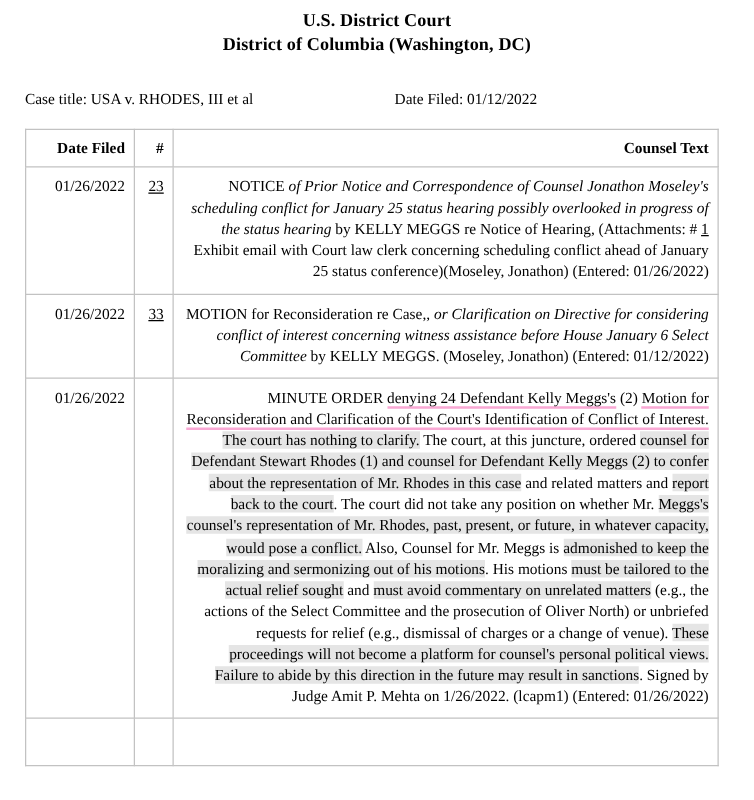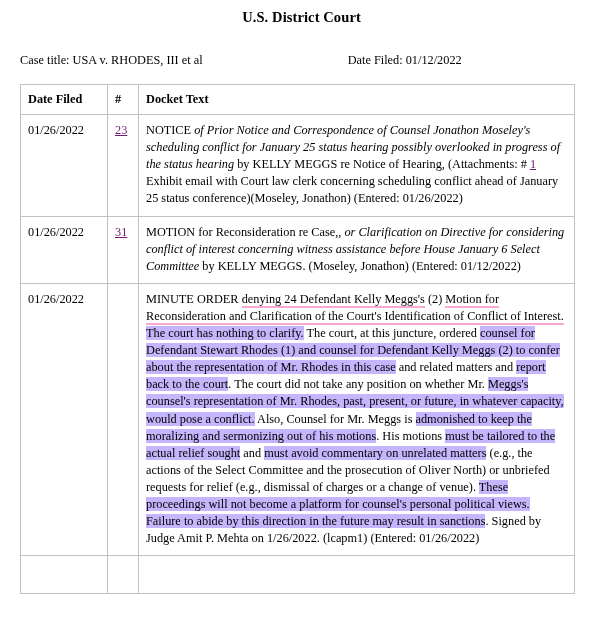--- a/index.html
+++ b/index.html
@@ -30,101 +30,101 @@
     font-size: 14.5px;
     line-height: 19px;
     letter-spacing: 0.1px;
   }
   .case-line {
     margin-top: 26px;
     padding-left: 20px;
     padding-right: 25px;
     font-size: 12.3px;
     display: flex;
-    gap: 32px;
   }
   .case-title-txt { flex: 0 0 auto; }
   .date-filed-txt { margin-left: 113px; }
 
   table.docket {
     margin: 16px 0 0 20px;
     width: 554px;
     border-collapse: collapse;
     table-layout: fixed;
   }
   table.docket td, table.docket th {
     border: 1px solid #c2c2c2;
     vertical-align: top;
     padding: 7px 7px 8px 7px;
     font-size: 12.3px;
     line-height: 17.1px;
-    text-align: left;
+    text-align: right;
   }
   table.docket th {
     font-weight: bold;
     padding-top: 6px;
     padding-bottom: 6px;
   }
   col.c-date { width: 87px; }
   col.c-num  { width: 31px; }
   col.c-text { width: 436px; }
 
   .num-cell { text-align: left; padding-left: 8px; }
   .doclink {
-    color: #701a75;
+    color: #000000;
     text-decoration: underline;
     cursor: pointer;
   }
   i, .it { font-style: italic; }
   .hl {
-    background: #c4b5fd;
+    background: #e5e5e5;
   }
   .ul-annot {
     border-bottom: 2px solid #f9a8d4;
     padding-bottom: 0px;
   }
   .docket-text { text-align: left; margin-left: 11px; }
   .empty-row td { height: 22px; border-bottom: none; }
 </style>
 </head>
 <body>
 
 <div class="page">
 
   <div class="court-header">
     <div>U.S. District Court</div>
+    <div>District of Columbia (Washington, DC)</div>
   </div>
 
   <div class="case-line">
     <span class="case-title-txt">Case title: USA v. RHODES, III et al</span>
     <span class="date-filed-txt">Date Filed: 01/12/2022</span>
   </div>
 
   <table class="docket">
     <colgroup>
       <col class="c-date">
         <col class="c-num">
         <col class="c-text">
     </colgroup>
     <thead>
       <tr>
         <th>Date Filed</th>
         <th>#</th>
-        <th>Docket Text</th>
+        <th>Counsel Text</th>
       </tr>
     </thead>
     <tbody>
         <tr>
           <td>01/26/2022</td>
           <td class="num-cell"><span class="doclink">23</span></td>
           <td class="docket-text"><span>NOTICE </span><span class="it">of Prior Notice and Correspondence of Counsel Jonathon Moseley's scheduling conflict for January 25 status hearing possibly overlooked in progress of the status hearing</span><span> by KELLY MEGGS re Notice of Hearing, (Attachments: # </span><span class="doclink">1</span><span> Exhibit email with Court law clerk concerning scheduling conflict ahead of January 25 status conference)(Moseley, Jonathon) (Entered: 01/26/2022)</span></td>
         </tr>
         <tr>
           <td>01/26/2022</td>
-          <td class="num-cell"><span class="doclink">31</span></td>
+          <td class="num-cell"><span class="doclink">33</span></td>
           <td class="docket-text"><span>MOTION for Reconsideration re Case,, </span><span class="it">or Clarification on Directive for considering conflict of interest concerning witness assistance before House January 6 Select Committee</span><span> by KELLY MEGGS. (Moseley, Jonathon) (Entered: 01/12/2022)</span></td>
         </tr>
         <tr>
           <td>01/26/2022</td>
           <td class="num-cell"></td>
           <td class="docket-text"><span>MINUTE ORDER </span><span class="ul-annot">denying 24 Defendant Kelly Meggs's</span><span> (2) </span><span class="ul-annot">Motion for Reconsideration and Clarification of the Court's Identification of Conflict of Interest.</span><span> </span><span class="hl">The court has nothing to clarify.</span><span> The court, at this juncture, ordered </span><span class="hl">counsel for Defendant Stewart Rhodes (1) and counsel for Defendant Kelly Meggs (2) to confer about the representation of Mr. Rhodes in this case</span><span> and related matters and </span><span class="hl">report back to the court</span><span>. The court did not take any position on whether Mr. </span><span class="hl">Meggs's counsel's representation of Mr. Rhodes, past, present, or future, in whatever capacity, would pose a conflict.</span><span> Also, Counsel for Mr. Meggs is </span><span class="hl">admonished to keep the moralizing and sermonizing out of his motions</span><span>. His motions </span><span class="hl">must be tailored to the actual relief sought</span><span> and </span><span class="hl">must avoid commentary on unrelated matters</span><span> (e.g., the actions of the Select Committee and the prosecution of Oliver North) or unbriefed requests for relief (e.g., dismissal of charges or a change of venue). </span><span class="hl">These proceedings will not become a platform for counsel's personal political views. Failure to abide by this direction in the future may result in sanctions</span><span>. Signed by Judge Amit P. Mehta on 1/26/2022. (lcapm1) (Entered: 01/26/2022)</span></td>
         </tr>
         <tr class="empty-row">
           <td>&nbsp;</td>
           <td>&nbsp;</td>

